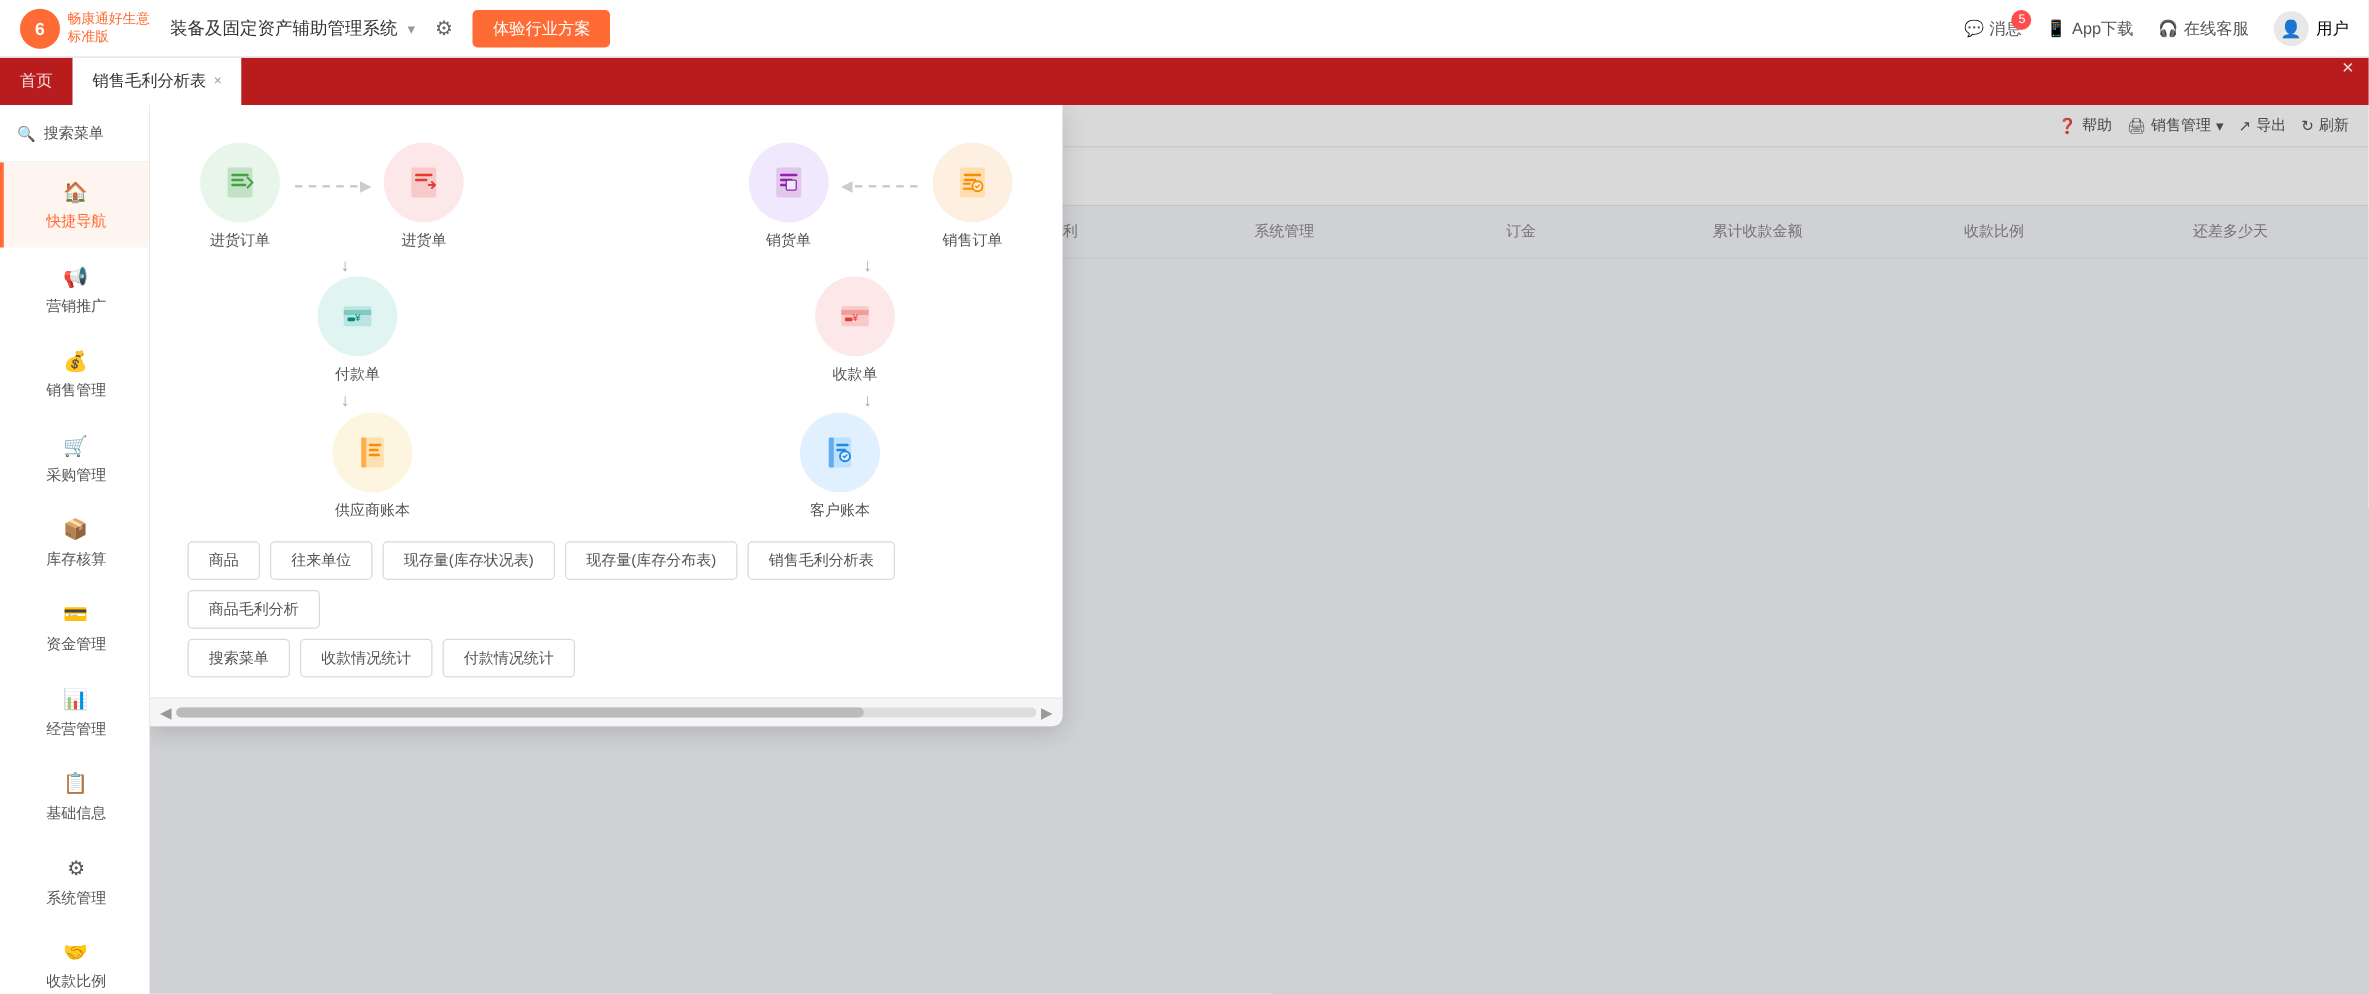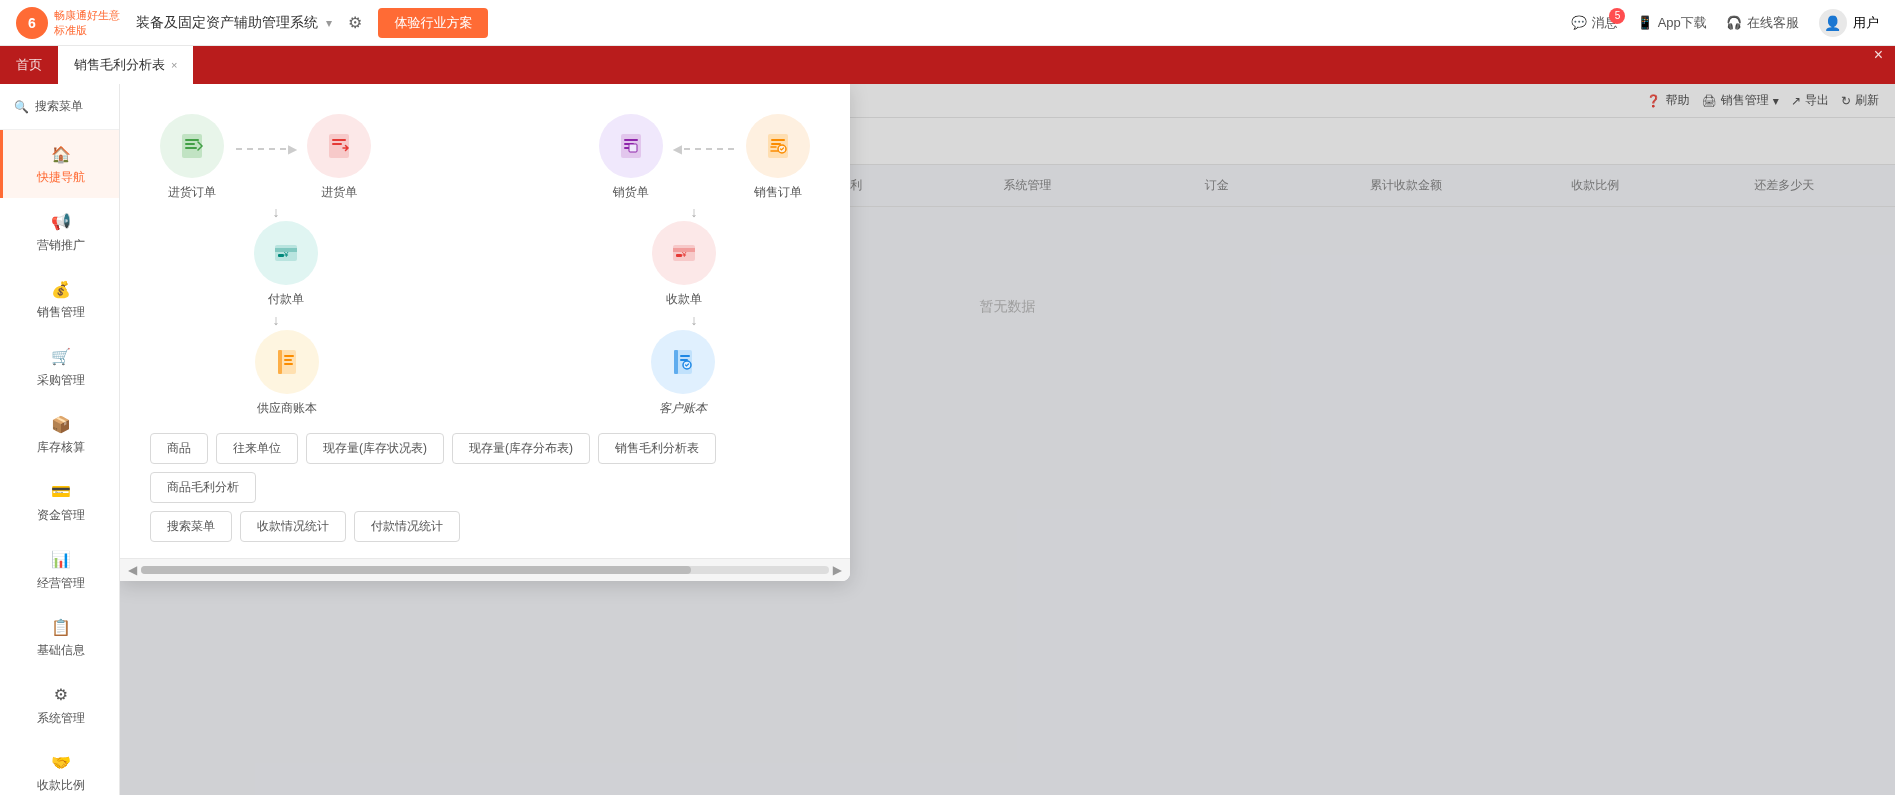--- a/index.html
+++ b/index.html
@@ -569,23 +569,20 @@
       <div class="th-cell">商品</div>
       <div class="th-cell">金额</div>
       <div class="th-cell">预估毛利</div>
       <div class="th-cell">系统管理</div>
       <div class="th-cell">订金</div>
       <div class="th-cell">累计收款金额</div>
       <div class="th-cell">收款比例</div>
       <div class="th-cell">还差多少天</div>
     </div>
 
-    <div class="empty-state">
-      <span>暂无数据</span>
-    </div>
 
     <div class="overlay" style="top:0">
       <div class="popup-card" style="margin:0;border-radius:0 0 8px 0;width:730px;">
         <div class="popup-content">
 
           <div style="display:flex;flex-direction:column;gap:0;">
 
             <div style="display:flex;align-items:center;gap:0;">
 
               <div class="flow-node">
@@ -705,39 +702,39 @@
               <div style="width:84px;display:flex;flex-direction:column;align-items:center;">
                 <div style="color:#aaa;font-size:14px;">↓</div>
               </div>
               <div style="flex:1;"></div>
               <div style="width:84px;display:flex;flex-direction:column;align-items:center;">
                 <div style="color:#aaa;font-size:14px;">↓</div>
               </div>
               <div style="width:84px;"></div>
             </div>
 
-            <div style="display:flex;align-items:flex-start;gap:1px;margin-top:2px;justify-content:center;">
+            <div style="display:flex;align-items:flex-start;gap:12px;margin-top:2px;justify-content:center;">
               <div style="width:84px;"></div>
 
               <div class="flow-node" style="width:84px;">
                 <div class="flow-circle" style="background:#fef5e0;">
                   <svg width="32" height="32" viewBox="0 0 32 32" fill="none">
                     <rect x="7" y="4" width="18" height="24" rx="2" fill="#ffcc80" opacity="0.5"></rect>
                     <rect x="7" y="4" width="4" height="24" rx="1" fill="#fb8c00" opacity="0.6"></rect>
                     <rect x="13" y="9" width="10" height="2" rx="1" fill="#fb8c00"></rect>
                     <rect x="13" y="13" width="8" height="2" rx="1" fill="#fb8c00"></rect>
                     <rect x="13" y="17" width="9" height="2" rx="1" fill="#fb8c00"></rect>
                   </svg>
                 </div>
                 <span class="flow-label">供应商账本</span>
               </div>
 
               <div style="flex:1;"></div>
 
-              <div class="flow-node" style="width:84px;font-style:italic;">
+              <div class="flow-node" style="width:84px;">
                 <div class="flow-circle" style="background:#e0f0fe;">
                   <svg width="32" height="32" viewBox="0 0 32 32" fill="none">
                     <rect x="7" y="4" width="18" height="24" rx="2" fill="#90caf9" opacity="0.4"></rect>
                     <rect x="7" y="4" width="4" height="24" rx="1" fill="#1e88e5" opacity="0.6"></rect>
                     <rect x="13" y="9" width="10" height="2" rx="1" fill="#1e88e5"></rect>
                     <rect x="13" y="13" width="8" height="2" rx="1" fill="#1e88e5"></rect>
                     <circle cx="20" cy="19" r="4" fill="#e0f0fe" stroke="#1e88e5" stroke-width="1.5"></circle>
                     <path d="M18.5 19 L19.5 20 L21.5 18" stroke="#1e88e5" stroke-width="1.2" stroke-linecap="round"></path>
                   </svg>
                 </div>

